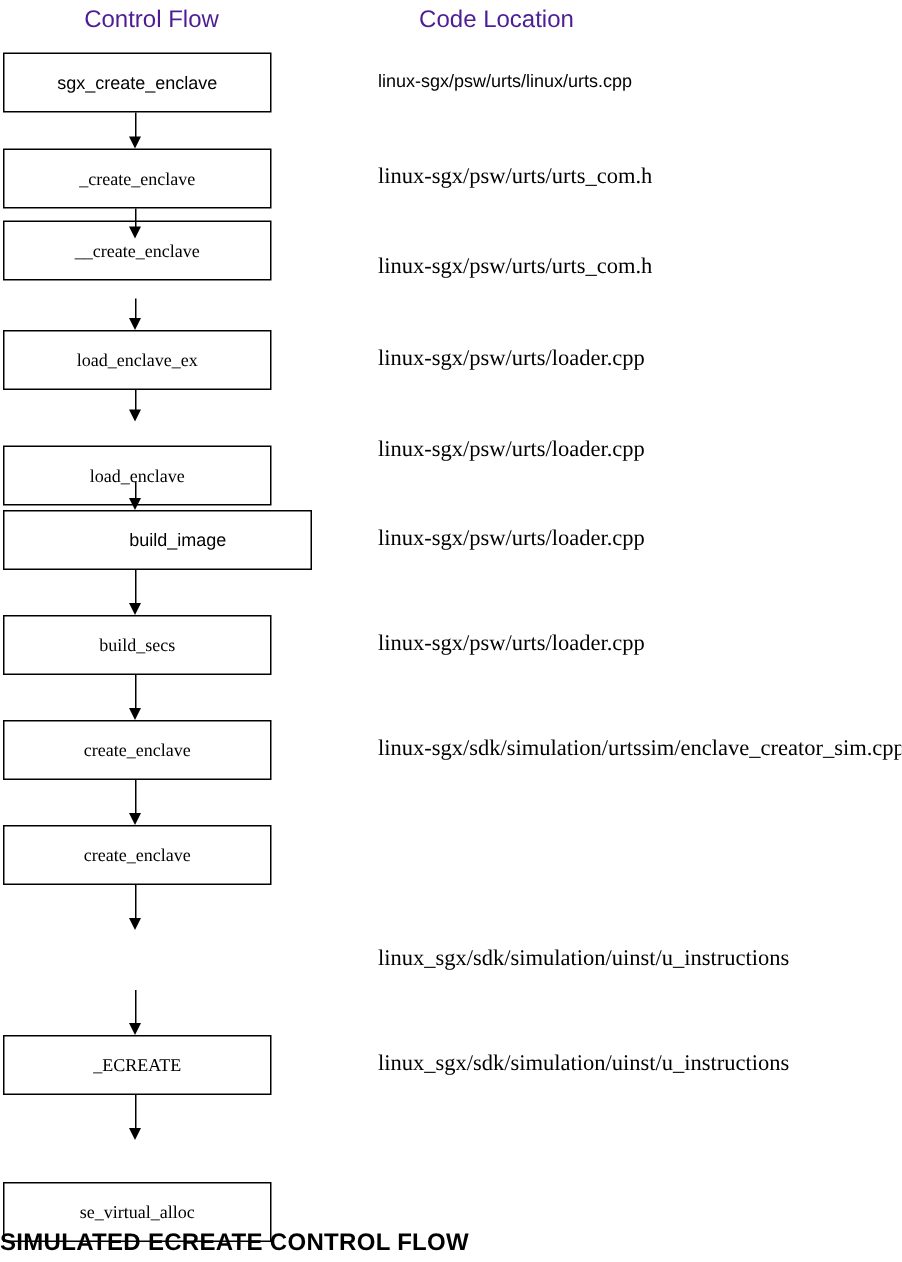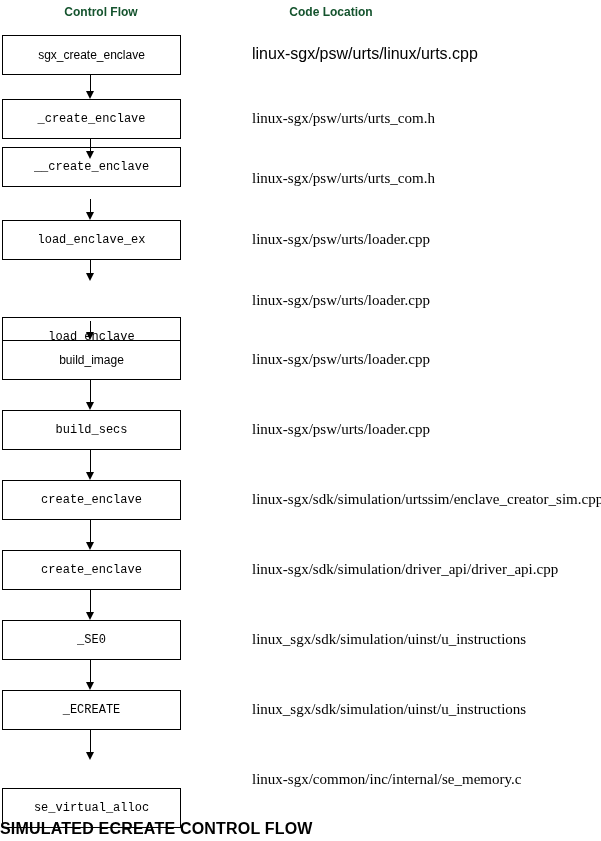--- a/index.html
+++ b/index.html
@@ -11,54 +11,54 @@
     position: relative;
     width: 601px;
     height: 841px;
     background: #ffffff;
     color: #000000;
     overflow: hidden;
   }
   .col-header {
     position: absolute;
     font-family: "Liberation Sans", sans-serif;
-    font-weight: bold;
-    font-size: 12px;
+    font-weight: normal;
+    font-size: 16px;
     text-align: center;
-    color: #14532d;
+    color: #4c1d95;
   }
   .fbox {
     position: absolute;
     left: 2px;
     width: 177px;
     height: 38px;
     border: 1px solid #000000;
     background: #ffffff;
     text-align: center;
     line-height: 38px;
-    font-family: Liberation Mono, monospace;
+    font-family: Liberation Serif, serif;
     font-size: 12px;
     white-space: nowrap;
   }
   .fbox.sans {
     font-family: "Liberation Sans", sans-serif;
   }
   .loc {
     position: absolute;
     left: 252px;
     width: 345px;
     height: 40px;
     line-height: 40px;
     font-family: Liberation Serif, serif;
     font-size: 15px;
     white-space: nowrap;
   }
   .loc.sans {
     font-family: "Liberation Sans", sans-serif;
-    font-size: 16px;
+    font-size: 12px;
   }
   .arrow {
     position: absolute;
     left: 86px;
     width: 9px;
   }
   .arrow .stem {
     position: absolute;
     left: 4px;
     top: 0;
@@ -93,41 +93,38 @@
 
 <div class="canvas">
 
   <div class="col-header" style="top:5px; left:0; width:202px;">Control Flow</div>
   <div class="col-header" style="top:5px; left:252px; width:158px;">Code Location</div>
 
   <div class="fbox sans" style="top:35px;">sgx_create_enclave</div>
   <div class="fbox" style="top:99px;">_create_enclave</div>
   <div class="fbox" style="top:147px;">__create_enclave</div>
   <div class="fbox" style="top:220px;">load_enclave_ex</div>
-  <div class="fbox" style="top:297px;margin-top:20px;">load_enclave</div>
-  <div class="fbox sans" style="top:340px;">build_image</div>
+  <div class="fbox" style="top:297px;">load_enclave</div>
+  <div class="fbox sans" style="top:340px;padding-left:27px;">build_image</div>
   <div class="fbox" style="top:410px;">build_secs</div>
   <div class="fbox" style="top:480px;">create_enclave</div>
   <div class="fbox" style="top:550px;">create_enclave</div>
-  <div class="fbox" style="top:620px;">_SE0</div>
   <div class="fbox" style="top:690px;">_ECREATE</div>
   <div class="fbox" style="top:788px;">se_virtual_alloc</div>
 
   <div class="loc sans" style="top:34px;">linux-sgx/psw/urts/linux/urts.cpp</div>
   <div class="loc" style="top:98px;">linux-sgx/psw/urts/urts_com.h</div>
   <div class="loc" style="top:158px;">linux-sgx/psw/urts/urts_com.h</div>
   <div class="loc" style="top:219px;">linux-sgx/psw/urts/loader.cpp</div>
   <div class="loc" style="top:280px;">linux-sgx/psw/urts/loader.cpp</div>
   <div class="loc" style="top:339px;">linux-sgx/psw/urts/loader.cpp</div>
   <div class="loc" style="top:409px;">linux-sgx/psw/urts/loader.cpp</div>
   <div class="loc" style="top:479px;">linux-sgx/sdk/simulation/urtssim/enclave_creator_sim.cpp</div>
-  <div class="loc" style="top:549px;">linux-sgx/sdk/simulation/driver_api/driver_api.cpp</div>
   <div class="loc" style="top:619px;">linux_sgx/sdk/simulation/uinst/u_instructions</div>
   <div class="loc" style="top:689px;">linux_sgx/sdk/simulation/uinst/u_instructions</div>
-  <div class="loc" style="top:759px;">linux-sgx/common/inc/internal/se_memory.c</div>
 
   <div class="arrow" style="top:75px;  height:24px;">
       <div class="stem" style="height:17px;"></div>
       <div class="head"></div>
     </div>
   <div class="arrow" style="top:139px; height:20px;">
       <div class="stem" style="height:13px;"></div>
       <div class="head"></div>
     </div>
   <div class="arrow" style="top:199px; height:21px;">

